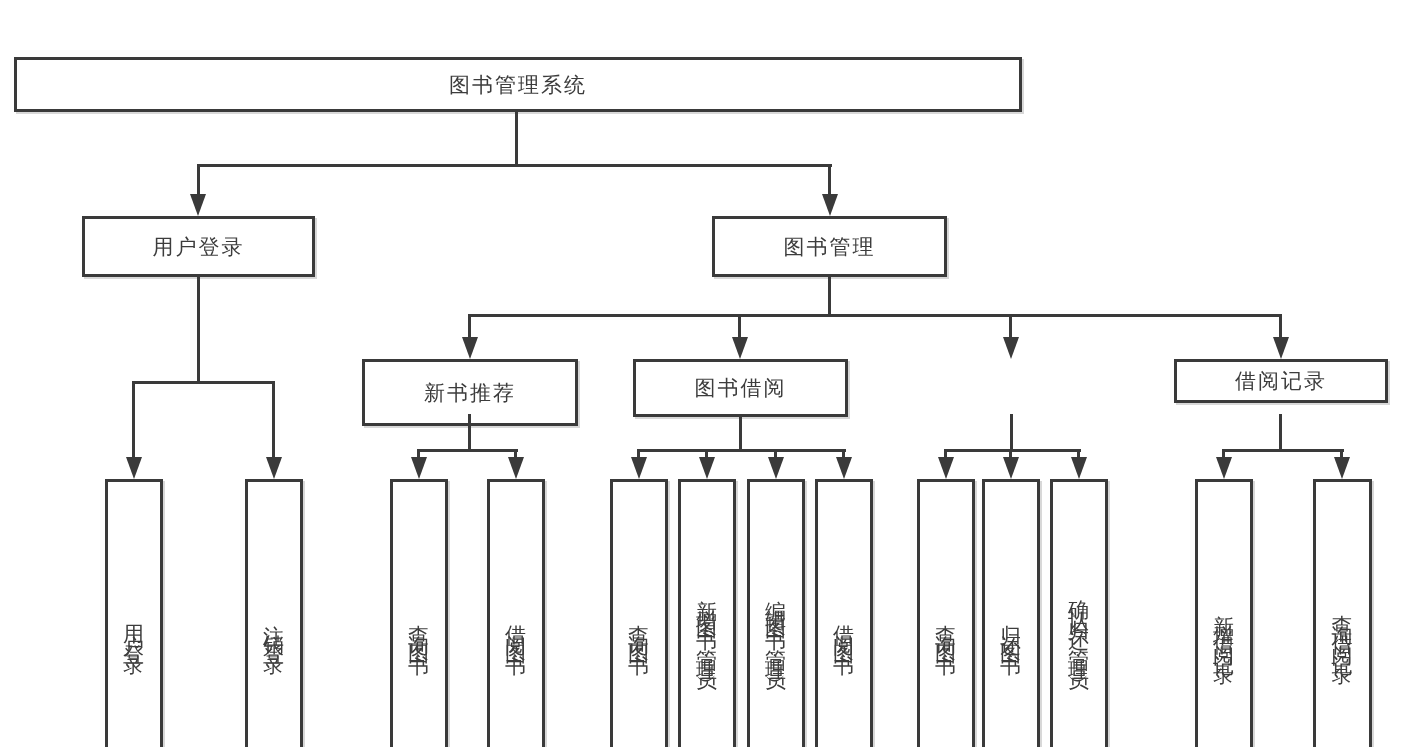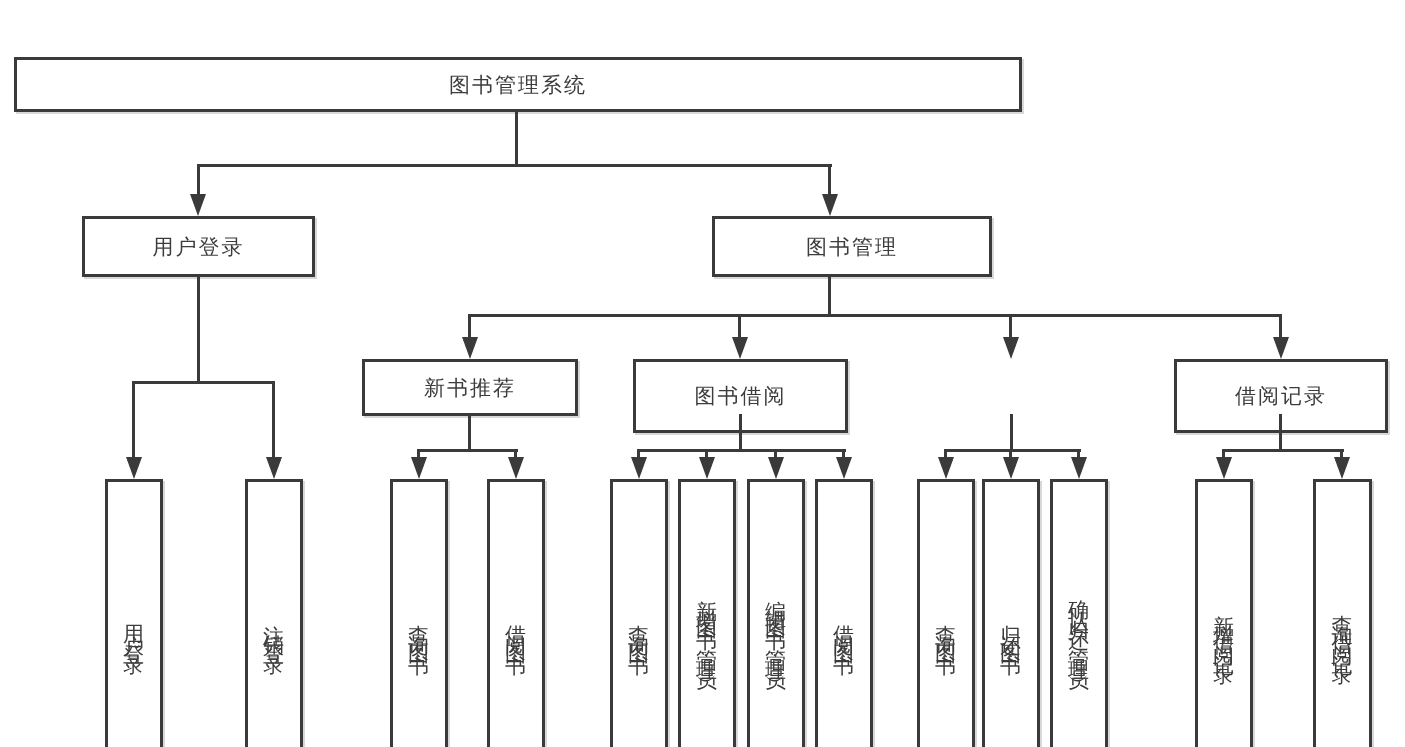--- a/index.html
+++ b/index.html
@@ -32,31 +32,31 @@
 
 <div class="canvas">
 
   <div class="node h-node" style="left:14px;top:13px;width:1008px;height:55px">
     <span>图书管理系统</span>
   </div>
 
   <div class="node h-node" style="left:82px;top:172px;width:233px;height:61px">
     <span>用户登录</span>
   </div>
-  <div class="node h-node" style="left:712px;top:172px;width:280px;height:61px">
+  <div class="node h-node" style="left:712px;top:172px;width:235px;height:61px">
     <span>图书管理</span>
   </div>
 
-  <div class="node h-node" style="left:362px;top:315px;width:216px;height:57px">
+  <div class="node h-node" style="left:362px;top:315px;width:216px;height:67px">
     <span>新书推荐</span>
   </div>
-  <div class="node h-node" style="left:633px;top:315px;width:215px;height:74px">
+  <div class="node h-node" style="left:633px;top:315px;width:215px;height:58px">
     <span>图书借阅</span>
   </div>
-  <div class="node h-node" style="left:1174px;top:315px;width:214px;height:74px">
+  <div class="node h-node" style="left:1174px;top:315px;width:214px;height:44px">
     <span>借阅记录</span>
   </div>
 
   <div class="node leaf" style="left:105px;top:435px;width:58px;height:298px">
     <span class="vtext">用户登录</span>
   </div>
   <div class="node leaf" style="left:245px;top:435px;width:58px;height:298px">
     <span class="vtext">注销登录</span>
   </div>
 

